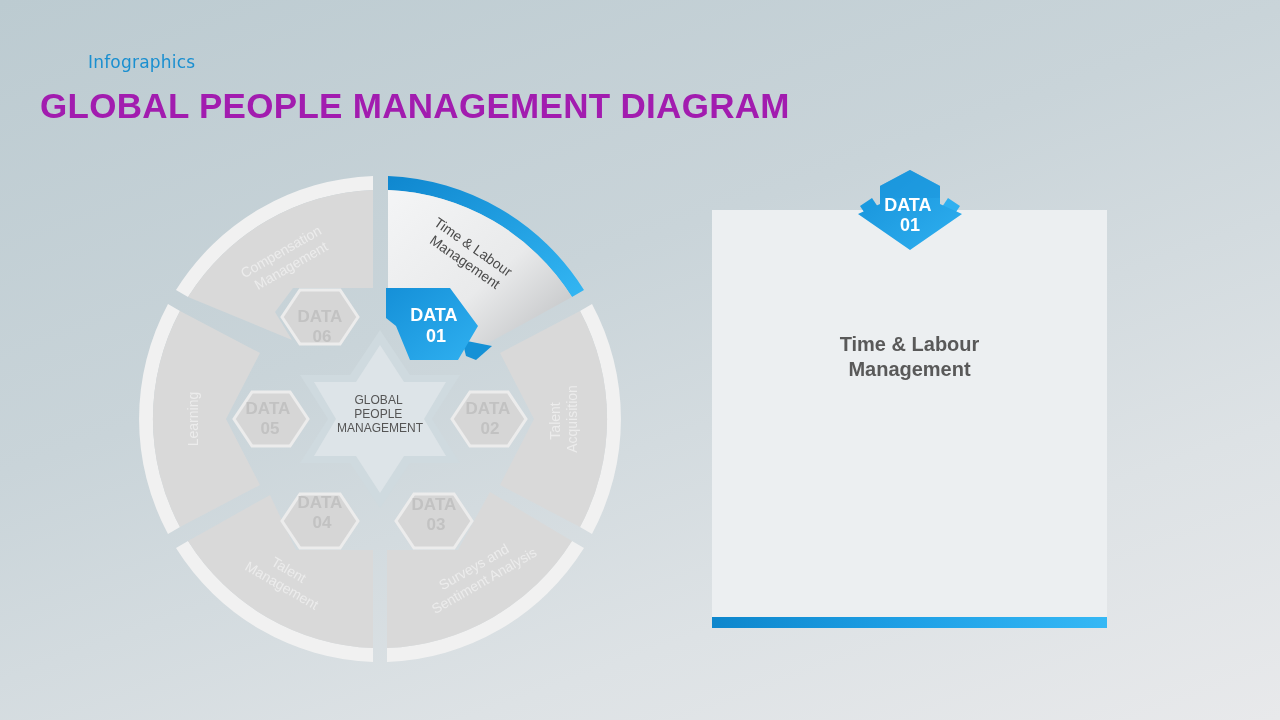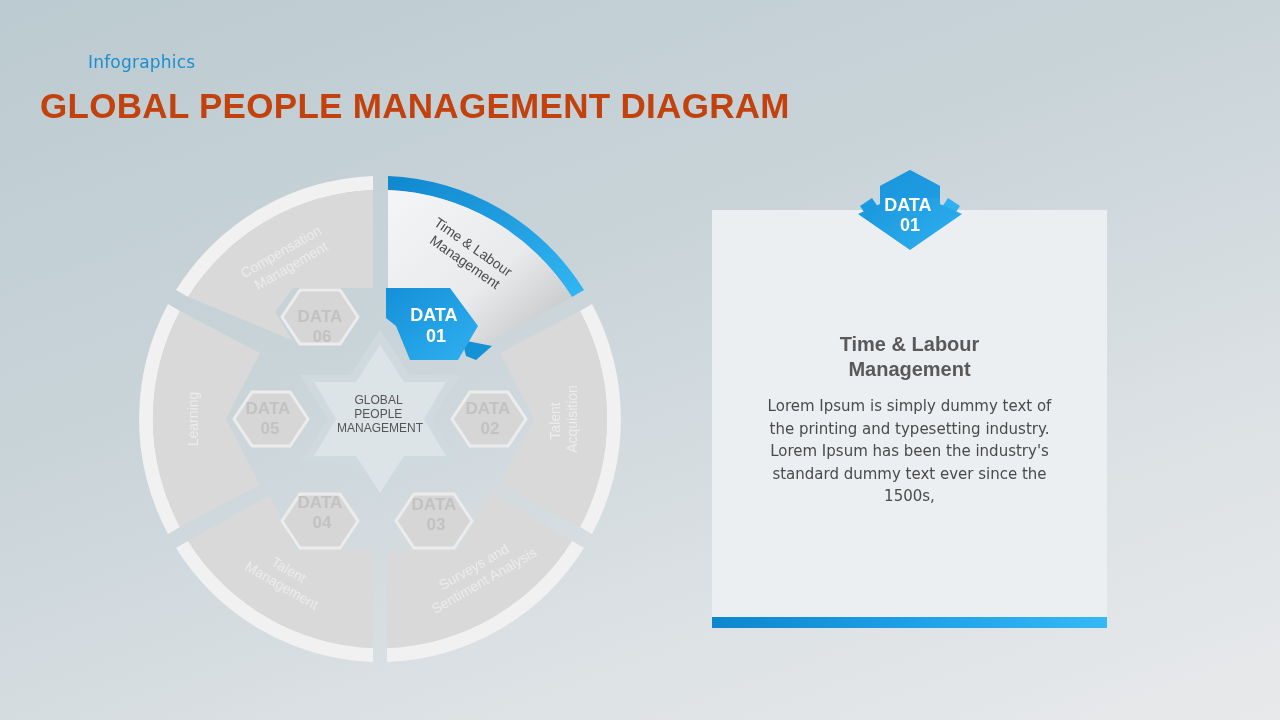--- a/index.html
+++ b/index.html
@@ -9,21 +9,21 @@
     font-family: "Liberation Sans", sans-serif;
   }
   .subtitle {
     position:absolute; left:40px; top:52px;
     font-family: "DejaVu Sans", sans-serif;
     font-size:17px; color:#1a8fd0; letter-spacing:0.2px;margin-left:48px;
   }
   .title {
     position:absolute; left:40px; top:86px;
     font-family: "Liberation Sans", sans-serif;
-    font-weight:bold; font-size:35px; color:#c2410c; letter-spacing:0.3px;
+    font-weight:bold; font-size:35px; color:#a21caf; letter-spacing:0.3px;
   }
   .wheel { position:absolute; left:0; top:0; }
   .panel {
     position:absolute; left:712px; top:210px; width:395px; height:418px;
     background:#eceff1;
   }
   .panel-bar {
     position:absolute; left:0; bottom:0; width:100%; height:11px;
     background: linear-gradient(90deg, #0d86cc 0%, #1ea0e6 50%, #35b8f5 100%);
   }
@@ -168,21 +168,20 @@
       <tspan x="436" y="342">01</tspan>
     </text>
   </g>
 </svg>
 
 <div class="panel">
   <div class="panel-heading">
     <div>Time &amp; Labour</div>
     <div>Management</div>
   </div>
-  <div class="panel-body">Lorem Ipsum is simply dummy text of the printing and typesetting industry. Lorem Ipsum has been the industry's standard dummy text ever since the 1500s,</div>
   <div class="panel-bar"></div>
 </div>
 
 <svg class="panel-badge" width="120" height="90" viewBox="0 0 120 90">
   <polygon points="10,38 22,30 30,42 18,50" fill="#1a9ae0"></polygon>
   <polygon points="110,38 98,30 90,42 102,50" fill="#2fb0f0"></polygon>
   <polygon points="60,2 90,18 90,36 112,46 60,82 8,46 30,36 30,18" fill="url(#badgeBlue)"></polygon>
   <polygon points="60,2 90,18 90,30 30,30 30,18" fill="#1c97dd" opacity="0.6"></polygon>
   <text fill="#ffffff" font-size="18" font-weight="bold" font-family="Liberation Sans, sans-serif" text-anchor="middle">
     <tspan x="60" y="43">DATA</tspan>

